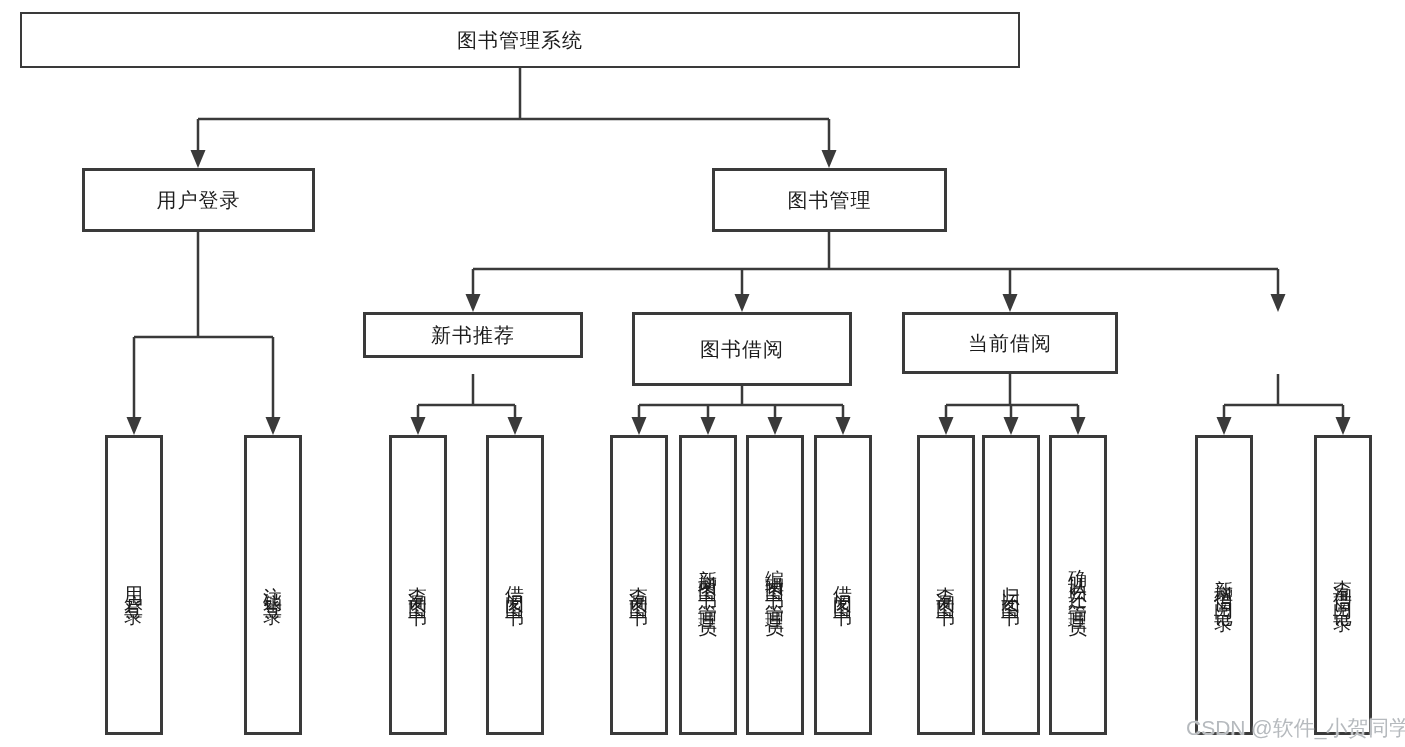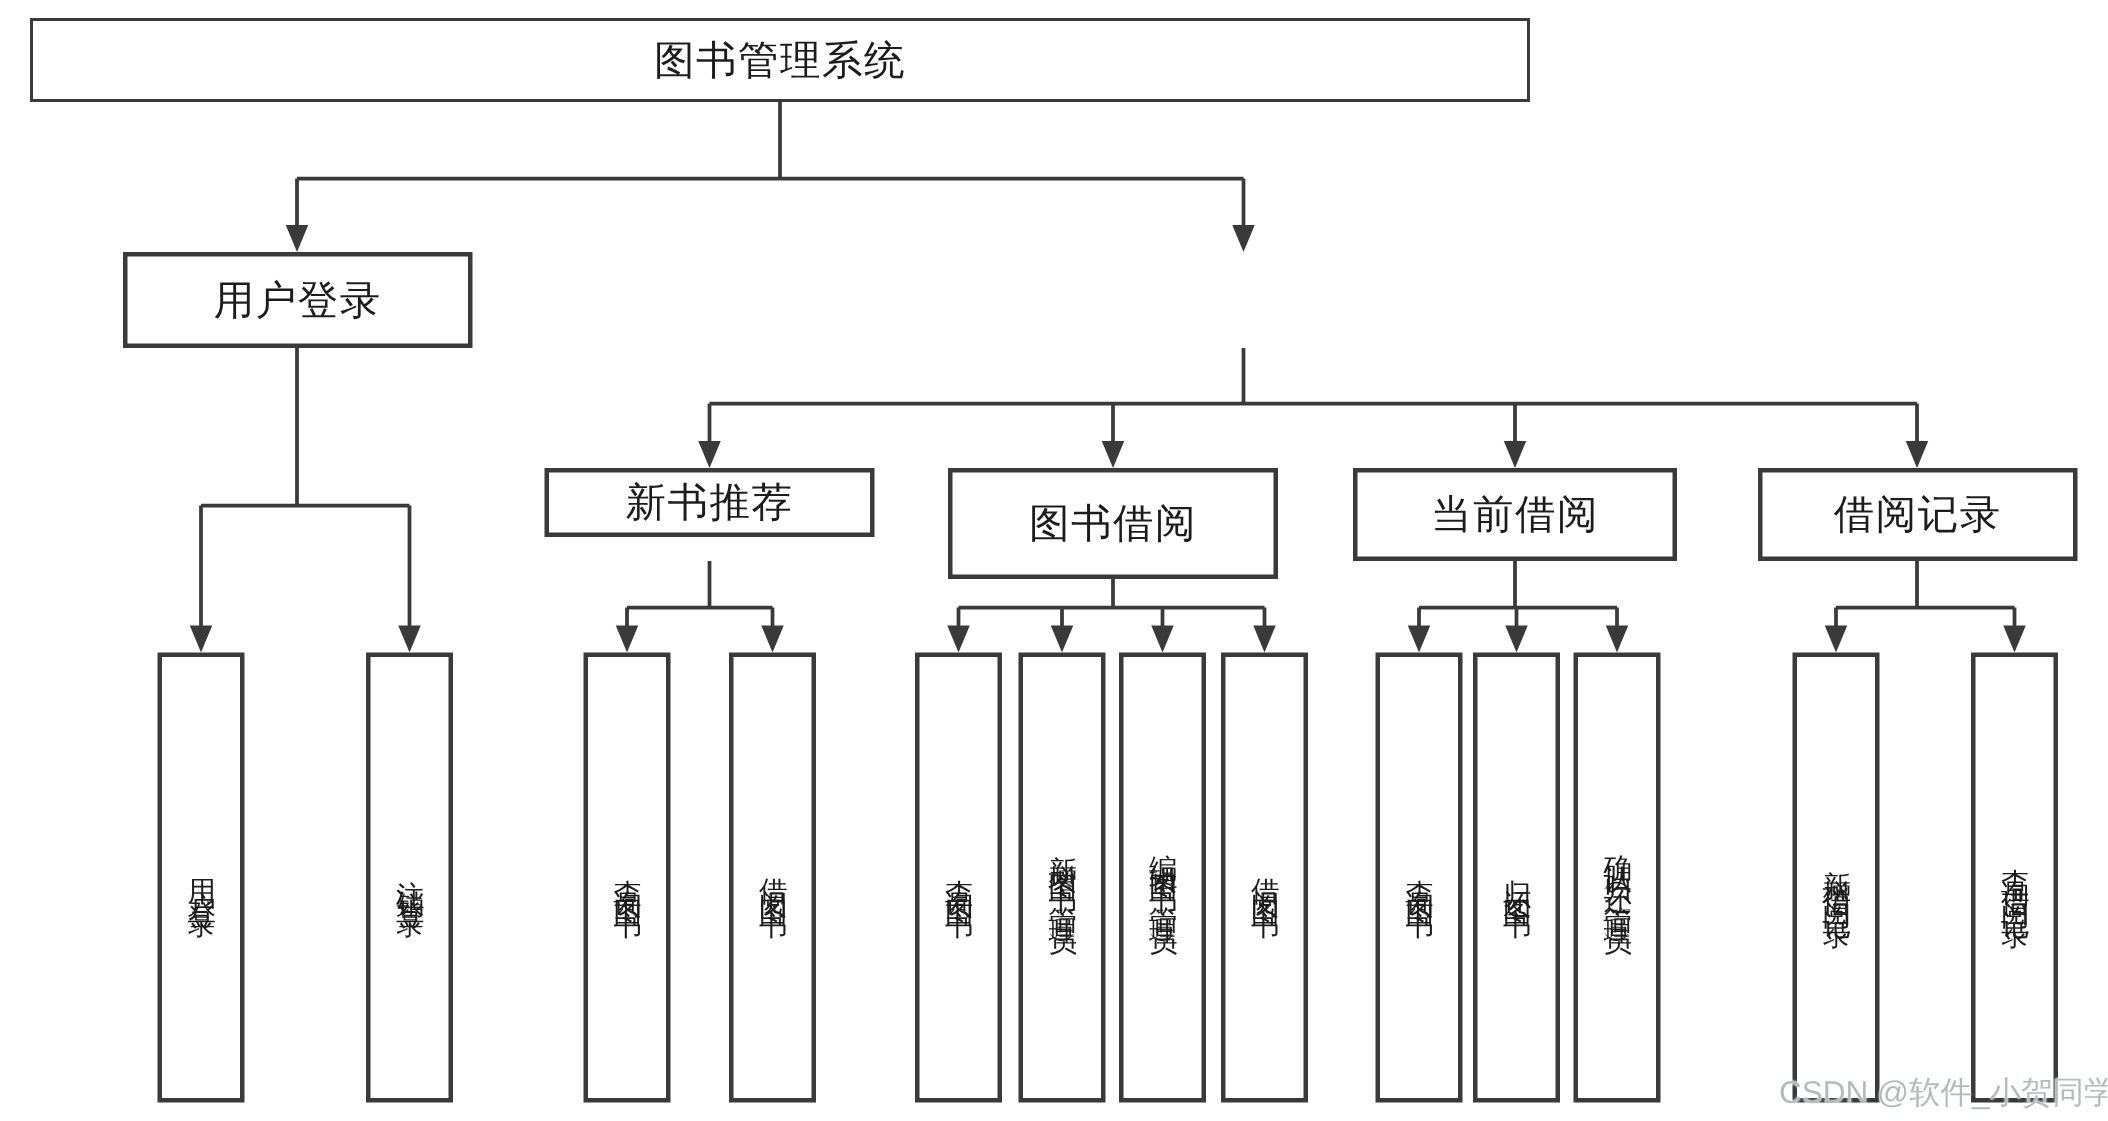--- a/index.html
+++ b/index.html
@@ -22,21 +22,21 @@
   .edges polygon{fill:var(--line);stroke:none;}
   .box{
     position:absolute;
     background:#fff;
     border:3px solid var(--line);
     box-sizing:border-box;
     display:flex;align-items:center;justify-content:center;
   }
   .box.root{border-width:2px;}
   .box span{
-    font-size:27px;
+    font-size:20px;
     color:var(--text);
     letter-spacing:1px;
     white-space:nowrap;
   }
   .box.leaf span{
     writing-mode:vertical-rl;
     font-size:19px;
     letter-spacing:7px;
     white-space:normal;
     line-height:1;
@@ -98,32 +98,32 @@
     </g>
   </svg>
 
   <div class="box root" style="left:20px;top:12px;width:1000px;height:56px;">
     <span>图书管理系统</span>
   </div>
 
   <div class="box" style="left:82px;top:168px;width:233px;height:64px;">
     <span>用户登录</span>
   </div>
+  <div class="box" style="left:712px;top:168px;width:235px;height:64px;">
+    <span>图书管理</span>
+  </div>
 
   <div class="box" style="left:363px;top:312px;width:220px;height:46px;">
     <span>新书推荐</span>
   </div>
   <div class="box" style="left:632px;top:312px;width:220px;height:74px;">
     <span>图书借阅</span>
   </div>
   <div class="box" style="left:902px;top:312px;width:216px;height:62px;">
     <span>当前借阅</span>
-  </div>
-  <div class="box" style="left:1172px;top:312px;width:213px;height:62px;">
-    <span>借阅记录</span>
   </div>
 
   <div class="box leaf" style="left:105px;top:435px;width:58px;height:300px;">
     <span>用户登录</span>
   </div>
   <div class="box leaf" style="left:244px;top:435px;width:58px;height:300px;">
     <span>注销登录</span>
   </div>
 
   <div class="box leaf" style="left:389px;top:435px;width:58px;height:300px;">

